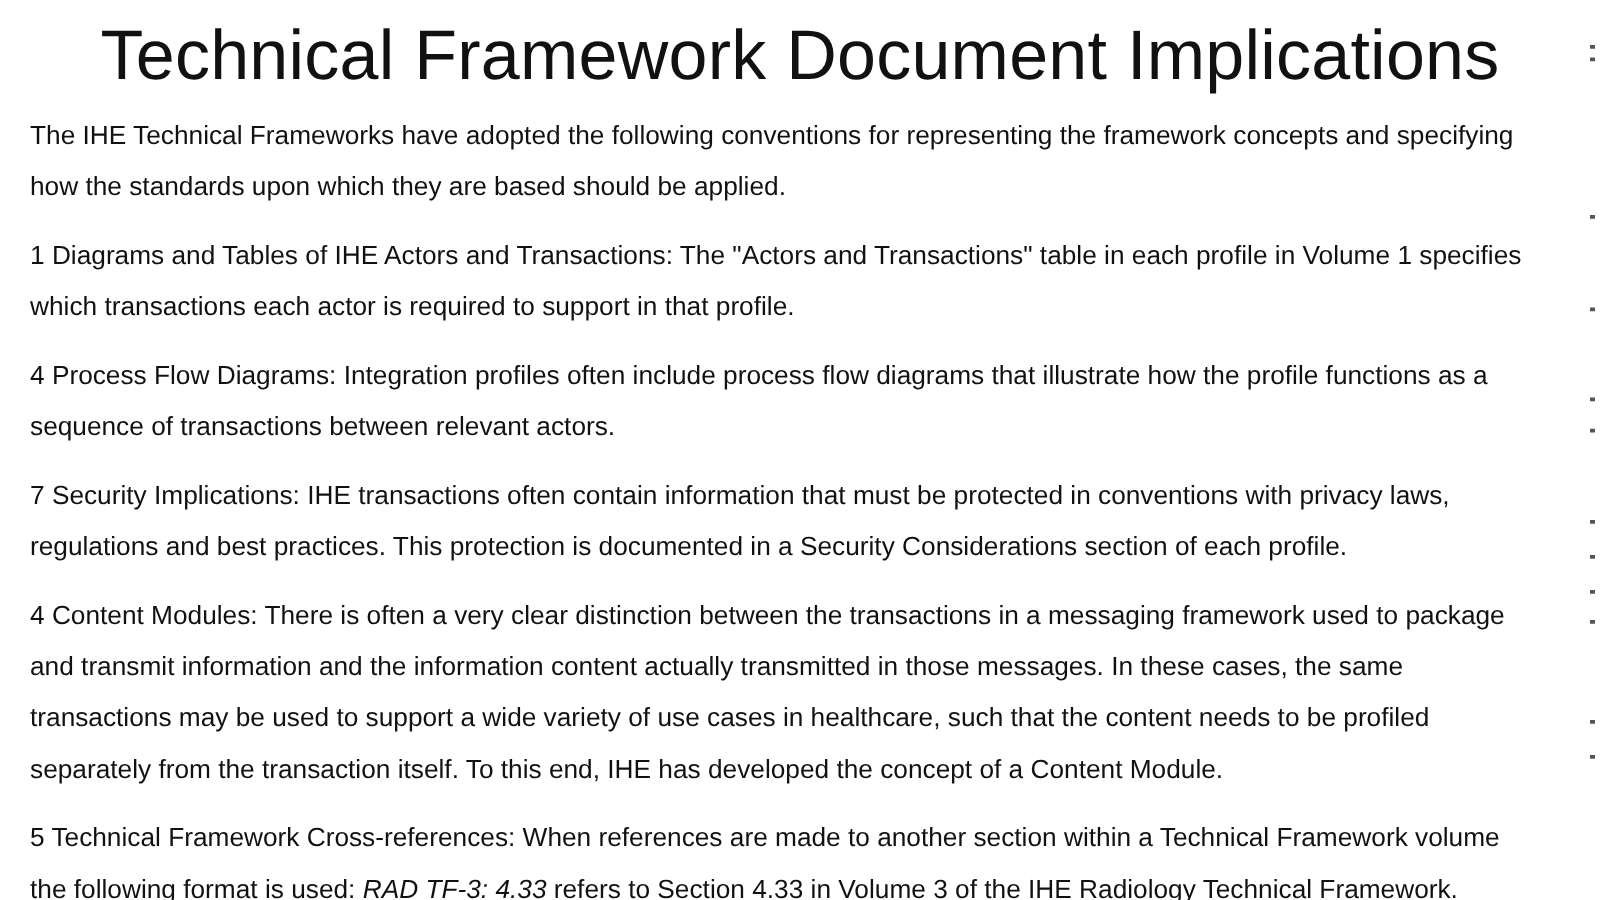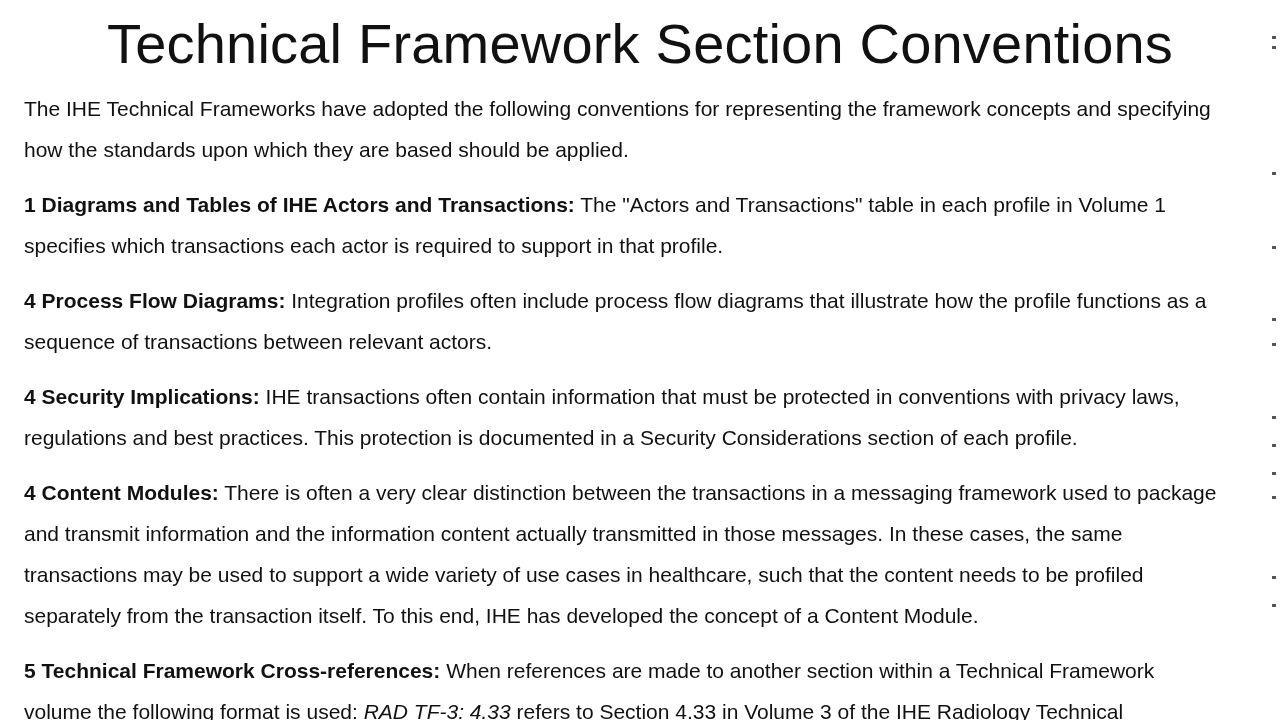--- a/index.html
+++ b/index.html
@@ -14,48 +14,48 @@
     position: absolute; left: 0; top: 8px; width: 1280px;
     text-align: center; font-size: 56px; font-weight: normal;
     letter-spacing: 0.2px; color: #111;
     line-height: 72px;
   }
   .content {
     position: absolute; left: 24px; top: 88px; width: 1200px;
     font-size: 21px; line-height: 41px; color: #111;
   }
   .para { margin: 0 0 14px 0; }
-  .para b { font-weight: bold; }
+  .para b { font-weight: normal; }
   .para i { font-style: italic; }
   .edge {
     position: absolute; left: 1270px; top: 0; width: 10px; height: 720px;
   }
   .edge span {
     position: absolute; left: 2px; width: 4px; height: 3px; background: #555;
   }
 </style>
 </head>
 <body>
 
 <div class="slide">
-  <div class="title">Technical Framework Section Conventions</div>
+  <div class="title">Technical Framework Document Implications</div>
 
   <div class="content">
     <p class="para">The IHE Technical Frameworks have adopted the following conventions for representing the framework concepts and specifying how the standards upon which they are based should be applied.</p>
 
     <p class="para">
       <b>1 Diagrams and Tables of IHE Actors and Transactions:</b><span> The "Actors and Transactions" table in each profile in Volume 1 specifies which transactions each actor is required to support in that profile.</span>
     </p>
 
     <p class="para">
       <b>4 Process Flow Diagrams:</b><span> Integration profiles often include process flow diagrams that illustrate how the profile functions as a sequence of transactions between relevant actors.</span>
     </p>
 
     <p class="para">
-      <b>4 Security Implications:</b><span> IHE transactions often contain information that must be protected in conventions with privacy laws, regulations and best practices. This protection is documented in a Security Considerations section of each profile.</span>
+      <b>7 Security Implications:</b><span> IHE transactions often contain information that must be protected in conventions with privacy laws, regulations and best practices. This protection is documented in a Security Considerations section of each profile.</span>
     </p>
 
     <p class="para">
       <b>4 Content Modules:</b><span> There is often a very clear distinction between the transactions in a messaging framework used to package and transmit information and the information content actually transmitted in those messages. In these cases, the same transactions may be used to support a wide variety of use cases in healthcare, such that the content needs to be profiled separately from the transaction itself. To this end, IHE has developed the concept of a Content Module.</span>
     </p>
 
     <p class="para">
       <b>5 Technical Framework Cross-references:</b><span> When references are made to another section within a Technical Framework volume the following format is used: </span><i>RAD TF-3: 4.33</i><span> refers to Section 4.33 in Volume 3 of the IHE Radiology Technical Framework.</span>
     </p>
   </div>

